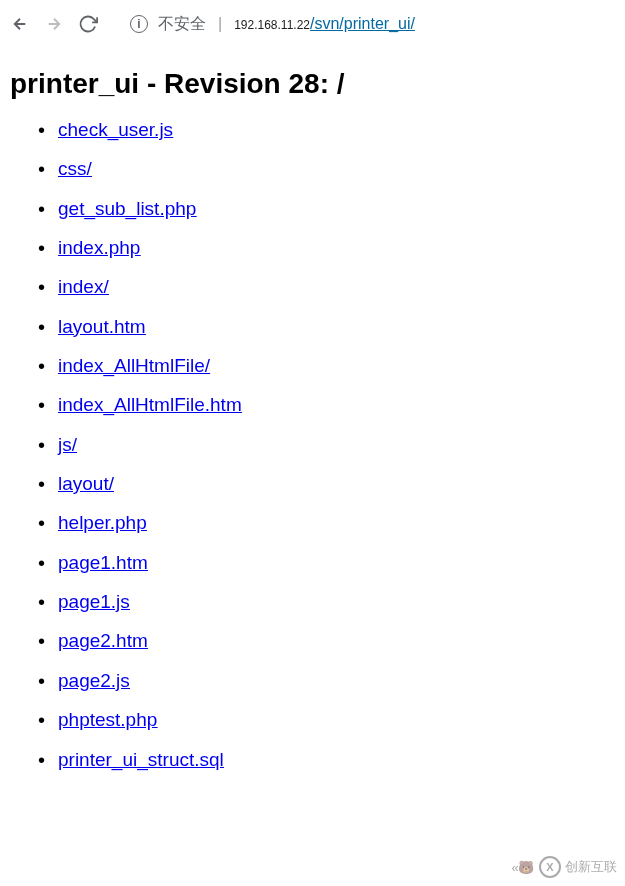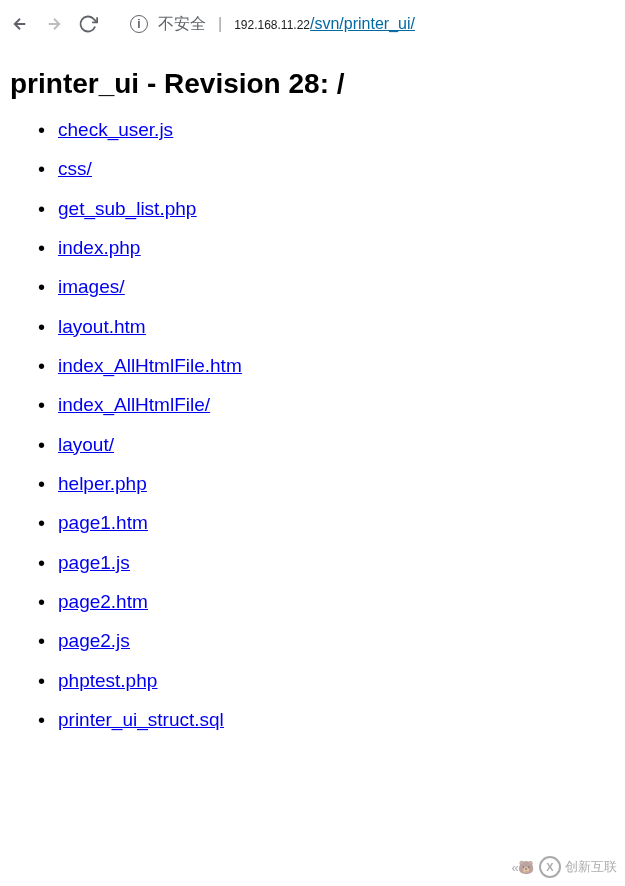--- a/index.html
+++ b/index.html
@@ -154,24 +154,25 @@
   </div>
 </div>
 
 <div class="content">
   <h2>printer_ui - Revision 28: /</h2>
   <ul>
     <li><a href="#">check_user.js</a></li>
     <li><a href="#">css/</a></li>
     <li><a href="#">get_sub_list.php</a></li>
     <li><a href="#">index.php</a></li>
-    <li><a href="#">images/</a></li>
+    <li><a href="#">index/</a></li>
     <li><a href="#">layout.htm</a></li>
+    <li><a href="#">index_AllHtmlFile/</a></li>
     <li><a href="#">index_AllHtmlFile.htm</a></li>
-    <li><a href="#">index_AllHtmlFile/</a></li>
+    <li><a href="#">js/</a></li>
     <li><a href="#">layout/</a></li>
     <li><a href="#">helper.php</a></li>
     <li><a href="#">page1.htm</a></li>
     <li><a href="#">page1.js</a></li>
     <li><a href="#">page2.htm</a></li>
     <li><a href="#">page2.js</a></li>
     <li><a href="#">phptest.php</a></li>
     <li><a href="#">printer_ui_struct.sql</a></li>
 
   </ul>

